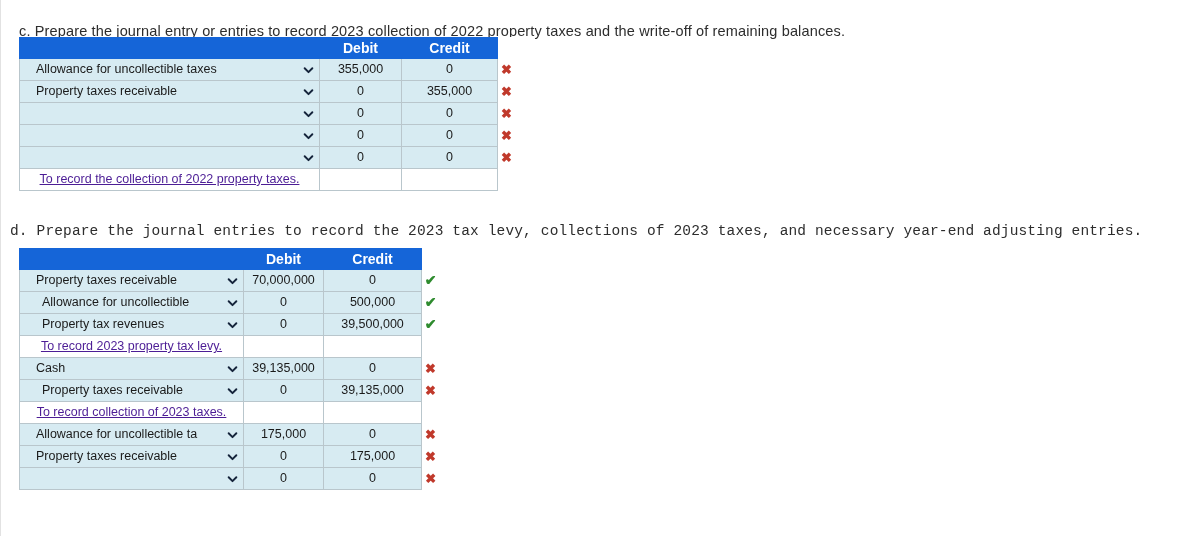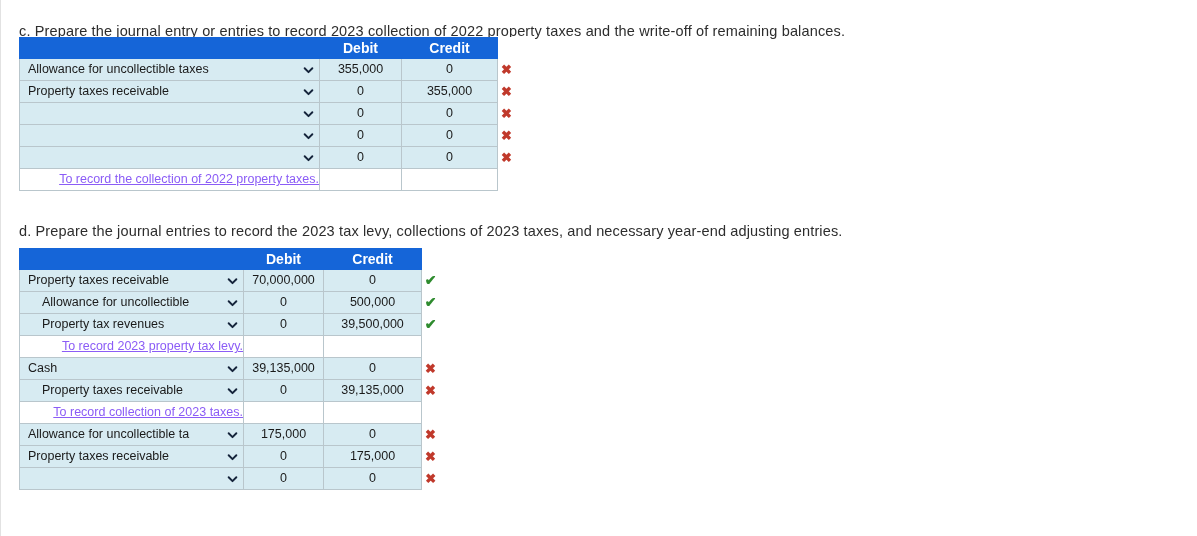--- a/index.html
+++ b/index.html
@@ -32,21 +32,21 @@
   }
   .prompt {
     position: absolute;
     font-size: 14.5px;
     line-height: 18px;
     color: #2d2d2d;
     white-space: nowrap;
     letter-spacing: 0.01em;
   }
   #prompt-c { left: 19px; top: 22px; }
-  #prompt-d { left: 19px; top: 222px; }
+  #prompt-d { left: 10px; top: 222px; font-family: Liberation Mono, monospace; }
 
   .je-table {
     position: absolute;
     border-collapse: collapse;
     table-layout: fixed;
     font-size: 12.5px;
     background: #ffffff;
   }
   .je-table td, .je-table th {
     border: 1px solid #b9c6cc;
@@ -67,21 +67,21 @@
   .hdr-blank { }
   .row-line td {
     background: #d7ebf2;
   }
   .cell-account {
     position: relative;
     background: #d7ebf2;
   }
   .acct-text {
     display: block;
-    padding-left: 8px;
+    padding-left: 16px;
     padding-right: 22px;
     font-size: 12.5px;
     line-height: 21px;
     color: #1a1a1a;
     white-space: nowrap;
     overflow: hidden;
     text-overflow: clip;
   }
   .acct-text.indent-1 { padding-left: 22px; }
   .chev {
@@ -101,24 +101,24 @@
     font-size: 12.5px;
     line-height: 21px;
     color: #1a1a1a;
     white-space: nowrap;
   }
   .memo-row td {
     background: #ffffff;
   }
   .memo-cell {
     background: #ffffff;
-    text-align: right;
+    text-align: center;
     font-size: 12.5px;
     line-height: 21px;
-    color: #8b5cf6;
+    color: #4c1d95;
   }
   .memo-cell span {
     text-decoration: underline;
     text-underline-offset: 1px;
     white-space: nowrap;
   }
   .mark-cell {
     border: none !important;
     background: transparent !important;
     width: 18px;

